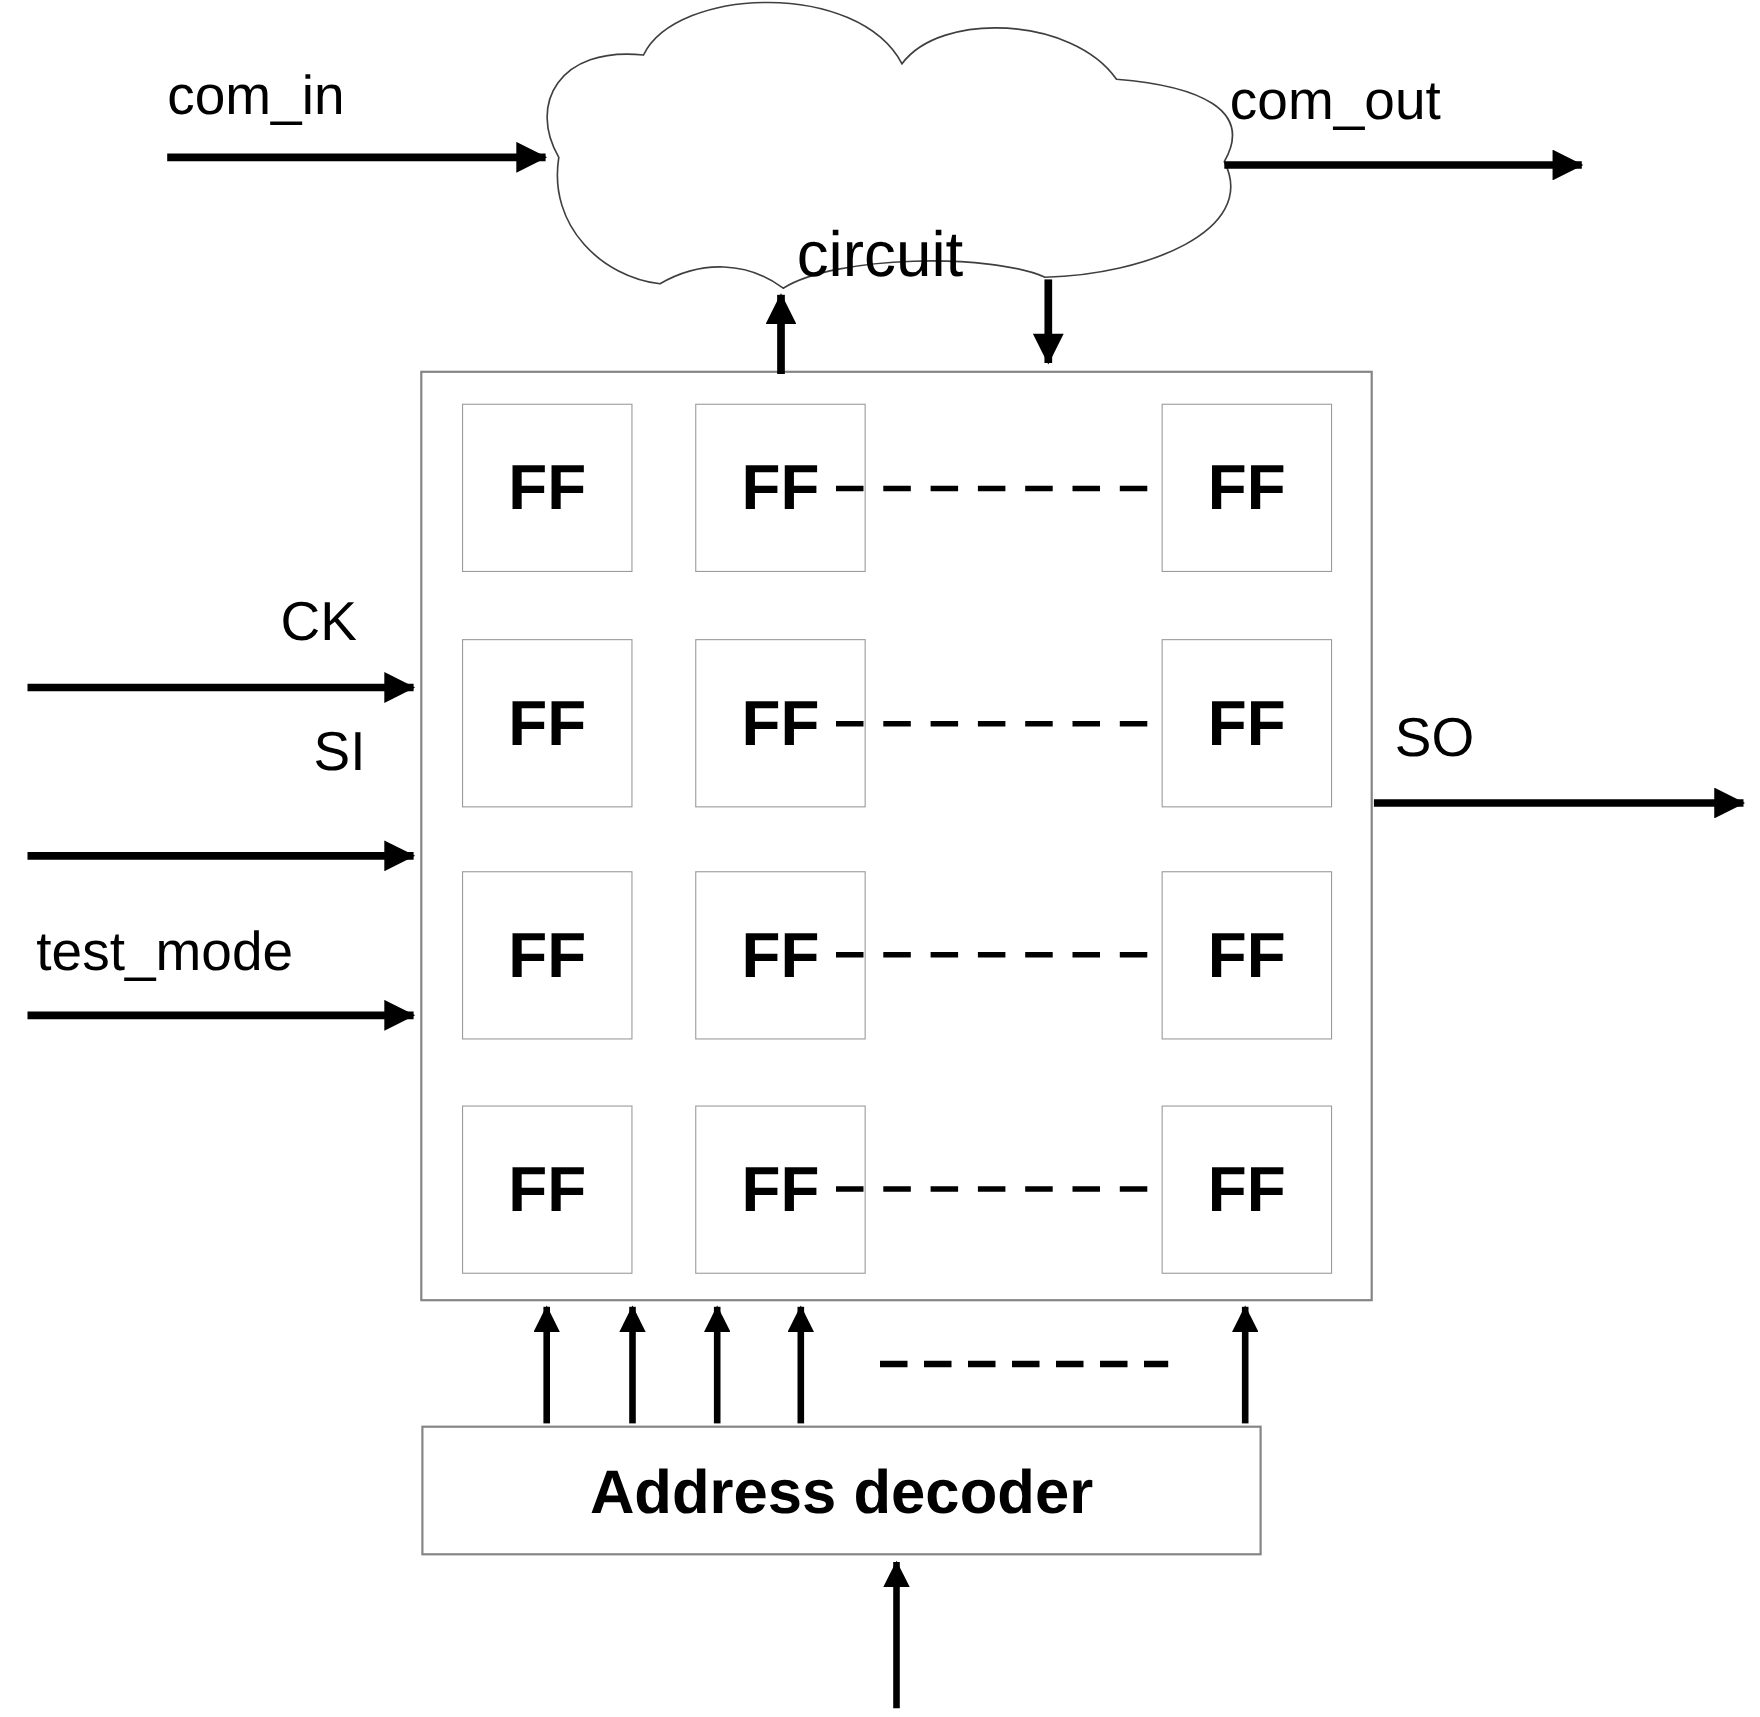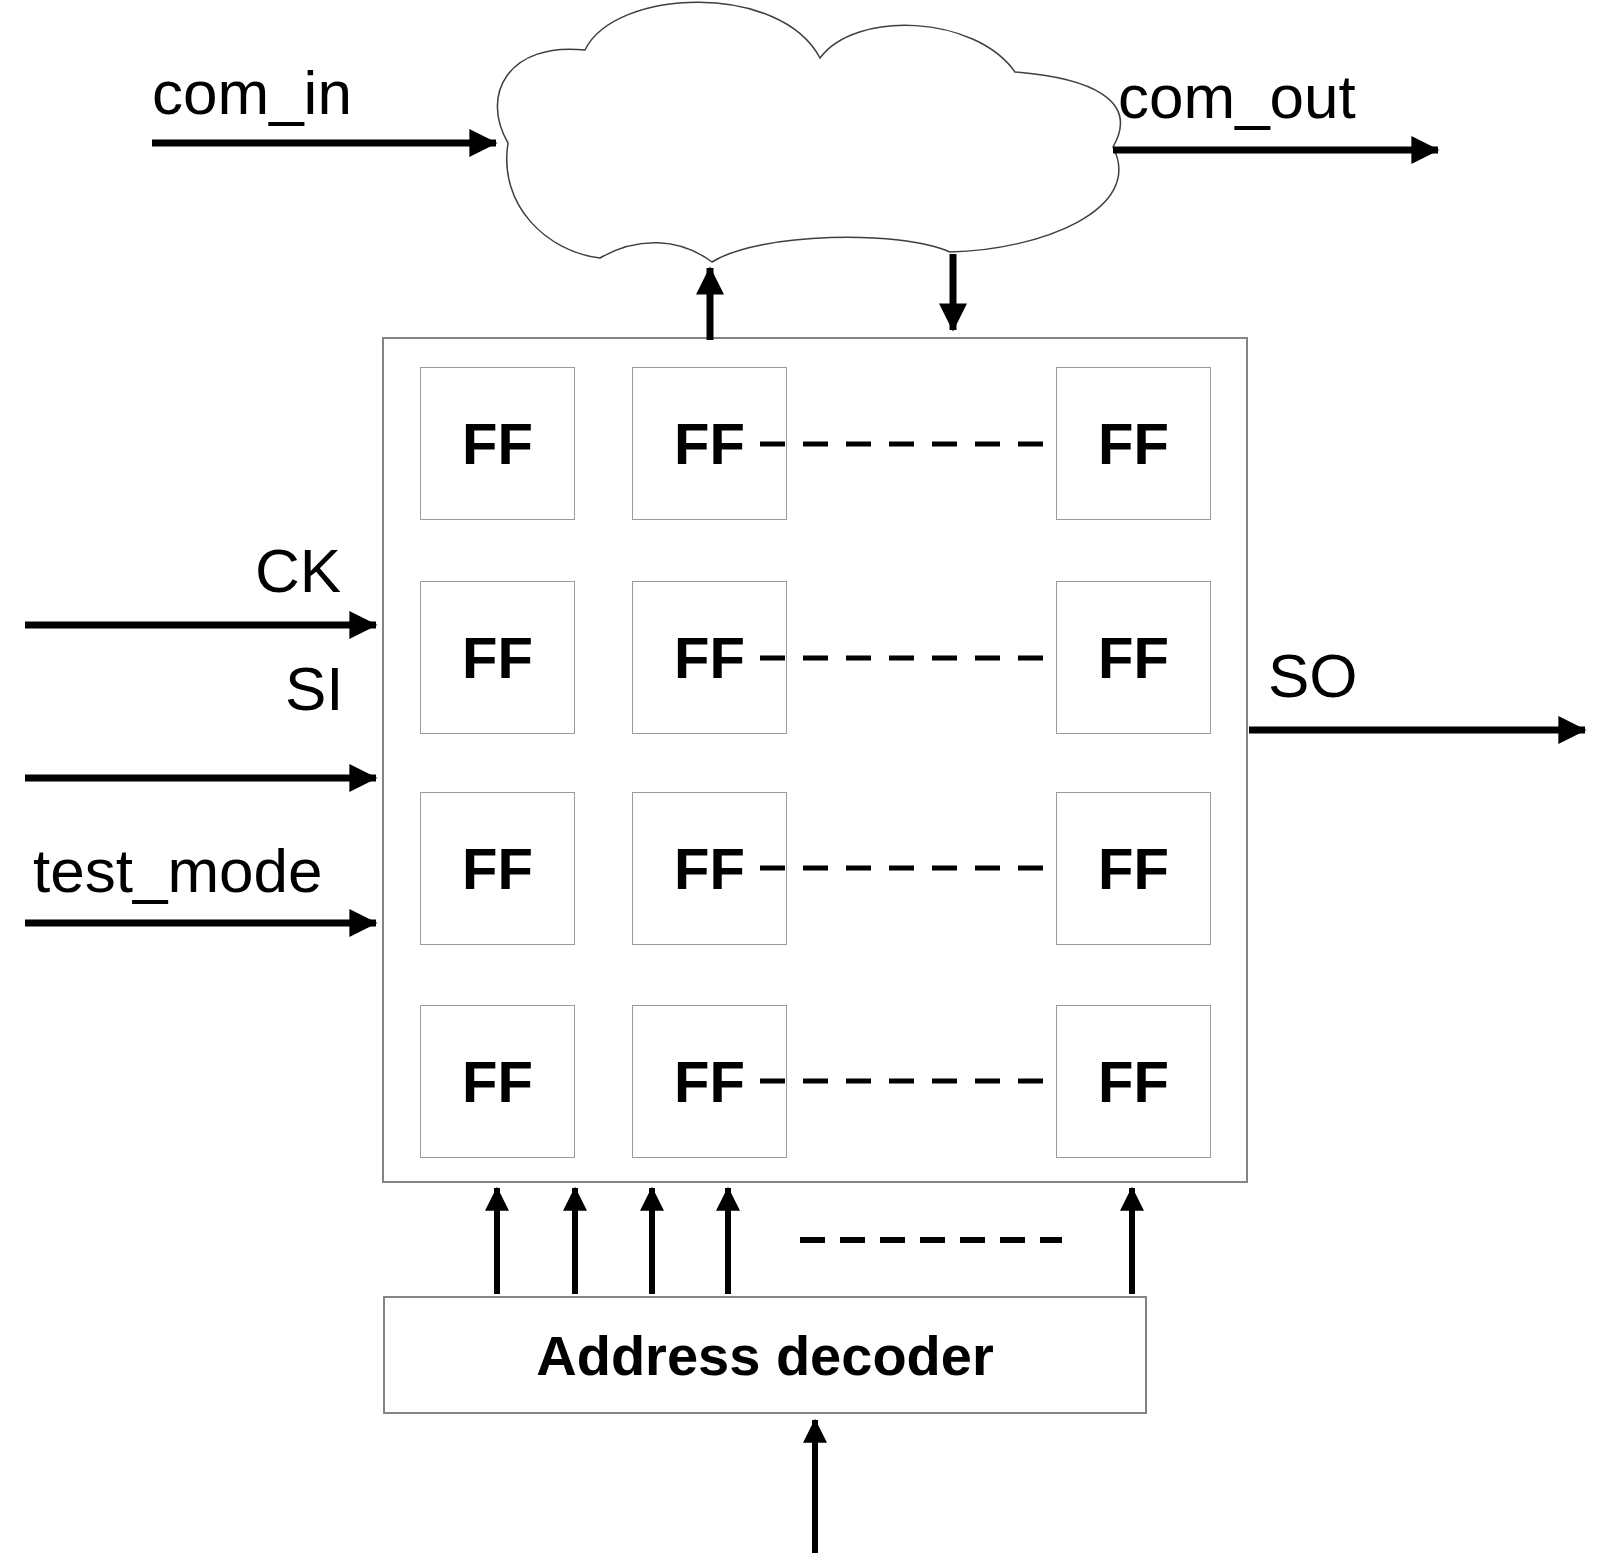--- a/index.html
+++ b/index.html
@@ -6,21 +6,21 @@
   .canvas{
     position:relative;
     width:1600px;height:1561px;
     background:#ffffff;
     font-family:"Liberation Sans","DejaVu Sans",sans-serif;
     overflow:hidden;
   }
   .lbl{
     position:absolute;
     color:#000;
-    font-size:62px;
+    font-size:50px;
     line-height:1.08;
     white-space:nowrap;
   }
   .cloud-lbl{
     position:absolute;
     color:#000;
     font-size:58px;
     white-space:nowrap;
     transform:translateX(-50%);
   }
@@ -145,20 +145,21 @@
     <line x1="815" y1="1553" x2="815" y2="1420" stroke="#000" stroke-width="6" marker-end="url(#ah)"></line>
 
     <line x1="760" y1="444" x2="1056" y2="444" stroke="#000" stroke-width="5" stroke-dasharray="25 18"></line>
     <line x1="760" y1="658" x2="1056" y2="658" stroke="#000" stroke-width="5" stroke-dasharray="25 18"></line>
     <line x1="760" y1="868" x2="1056" y2="868" stroke="#000" stroke-width="5" stroke-dasharray="25 18"></line>
     <line x1="760" y1="1081" x2="1056" y2="1081" stroke="#000" stroke-width="5" stroke-dasharray="25 18"></line>
 
     <line x1="800" y1="1240" x2="1062" y2="1240" stroke="#000" stroke-width="6" stroke-dasharray="25 15"></line>
   </svg>
 
+  <div class="cloud-lbl" style="left:800px;top:198px">circuit</div>
 
   <div class="lbl" style="left:152px;top:60px">com_in</div>
   <div class="lbl" style="left:1118px;top:64px">com_out</div>
   <div class="lbl" style="left:255px;top:538px">CK</div>
   <div class="lbl" style="left:285px;top:656px">SI</div>
   <div class="lbl" style="left:33px;top:838px">test_mode</div>
   <div class="lbl" style="left:1268px;top:643px">SO</div>
 
 </div>
 

